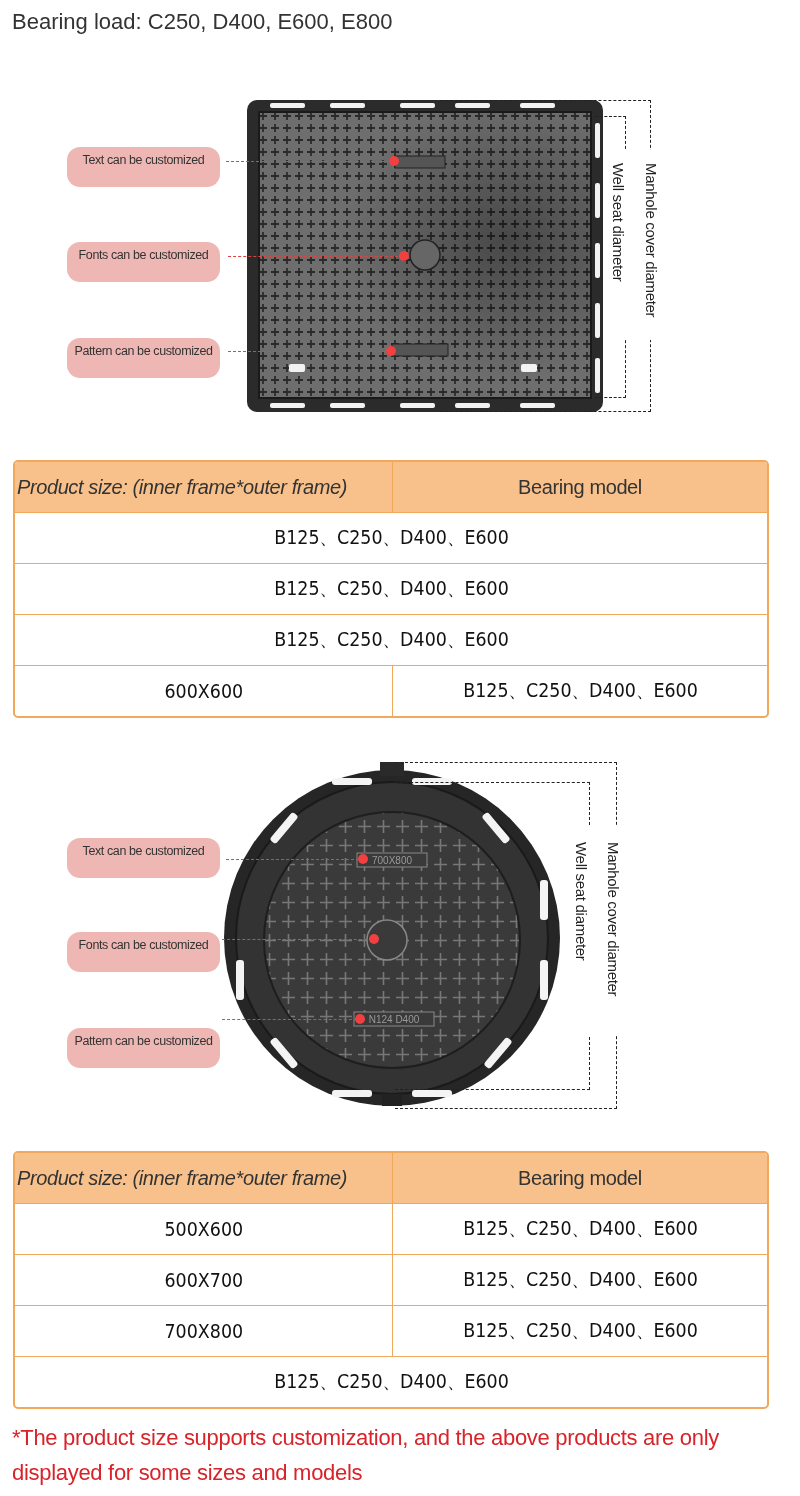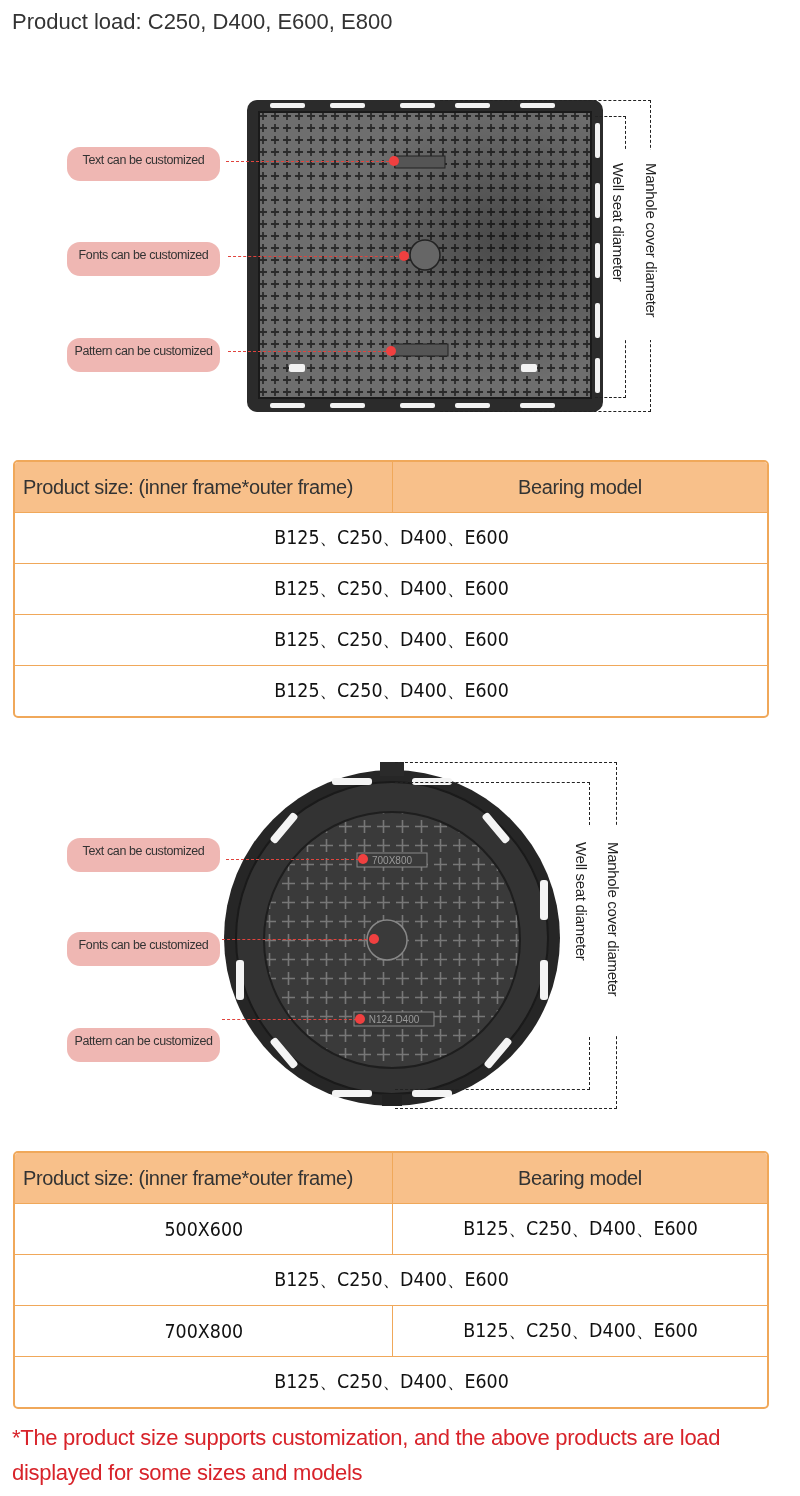--- a/index.html
+++ b/index.html
@@ -1,38 +1,38 @@
 <!DOCTYPE html>
 <html><head>
 <meta charset="utf-8">
 <style>
   * { box-sizing: border-box; margin: 0; padding: 0; }
   body { width: 800px; height: 1496px; background: #ffffff; position: relative; overflow: hidden; font-family: "Liberation Sans", sans-serif; color: #333; }
   .title { position: absolute; left: 12px; top: 9px; font-size: 22px; color: #333; }
   .figure { position: absolute; left: 0; width: 800px; }
-  .pill { position: absolute; height: 34px; border-radius: 13px; background: #efb7b3; color: #333; font-size: 12.5px; letter-spacing: -0.4px; line-height: 26px; text-align: center; }
+  .pill { position: absolute; height: 40px; border-radius: 13px; background: #efb7b3; color: #333; font-size: 12.5px; letter-spacing: -0.4px; line-height: 26px; text-align: center; }
   .leader { position: absolute; height: 0; border-top: 1.5px dashed #e0443e; }
   .dot { position: absolute; width: 10px; height: 10px; border-radius: 50%; background: #f04040; }
   .dimline { position: absolute; border-color: #222; border-style: dashed; border-width: 0; }
   .vlabel { position: absolute; writing-mode: vertical-rl; font-size: 15px; color: #222; letter-spacing: -0.3px; }
   .spec-table { position: absolute; left: 13px; width: 756px; border: 2px solid #f0a85a; border-radius: 5px; border-collapse: separate; border-spacing: 0; overflow: hidden; }
   .spec-table .row { display: flex; height: 51px; border-top: 1.5px solid #f0a85a; }
   .spec-table .row:first-child { border-top: none; }
   .spec-table .hdr { background: #f8c08a; height: 50px; }
   .spec-table .c1 { width: 378px; border-right: 1.5px solid #f0a85a; display: flex; align-items: center; justify-content: center; }
   .spec-table .c2 { flex: 1; display: flex; align-items: center; justify-content: center; }
   .hdr .c1, .hdr .c2 { font-size: 20px; color: #333; letter-spacing: -0.4px; }
-  .hdr .c1 { justify-content: flex-start; padding-left: 8px; }
+  .hdr .c1 { justify-content: flex-start; padding-left: 2px; font-style: italic; }
   .cell { font-family: "DejaVu Sans", sans-serif; font-size: 19px; color: #111; transform: scaleX(0.92); }
   .note { position: absolute; left: 12px; top: 1420px; width: 775px; font-size: 22px; line-height: 35px; color: #d8232a; letter-spacing: -0.3px; }
 </style>
 </head>
 <body>
 
-<div class="title">Product load: C250, D400, E600, E800</div>
+<div class="title">Bearing load: C250, D400, E600, E800</div>
 
 <div class="figure" style="top:0;height:440px;">
   <svg style="position:absolute;left:245px;top:98px;" width="360" height="316" viewBox="0 0 360 316">
     <defs>
       <pattern id="crossSq" width="12" height="12" patternUnits="userSpaceOnUse">
         <rect width="12" height="12" fill="#6e6e6e"></rect>
         <path d="M6 2 V10 M2 6 H10" stroke="#2a2a2a" stroke-width="1.8"></path>
       </pattern>
       <radialGradient id="shadeSq" cx="0.75" cy="0.45" r="0.5">
         <stop offset="0" stop-color="#000" stop-opacity="0.35"></stop>
@@ -99,20 +99,23 @@
     <div class="c2">
         <span class="cell">B125、C250、D400、E600</span>
       </div>
   </div>
   <div class="row">
     <div class="c2">
         <span class="cell">B125、C250、D400、E600</span>
       </div>
   </div>
   <div class="row">
+    <div class="c1">
+        <span class="cell">600X600</span>
+      </div>
     <div class="c2">
         <span class="cell">B125、C250、D400、E600</span>
       </div>
   </div>
 </div>
 
 <div class="figure" style="top:0;height:1130px;">
   <svg style="position:absolute;left:222px;top:760px;" width="340" height="352" viewBox="0 0 340 352">
     <defs>
       <pattern id="crossRd" width="19" height="19" patternUnits="userSpaceOnUse">
@@ -171,32 +174,35 @@
   </div>
   <div class="row">
     <div class="c1">
         <span class="cell">500X600</span>
       </div>
     <div class="c2">
         <span class="cell">B125、C250、D400、E600</span>
       </div>
   </div>
   <div class="row">
+    <div class="c1">
+        <span class="cell">600X700</span>
+      </div>
     <div class="c2">
         <span class="cell">B125、C250、D400、E600</span>
       </div>
   </div>
   <div class="row">
     <div class="c1">
         <span class="cell">700X800</span>
       </div>
     <div class="c2">
         <span class="cell">B125、C250、D400、E600</span>
       </div>
   </div>
   <div class="row">
     <div class="c2">
         <span class="cell">B125、C250、D400、E600</span>
       </div>
   </div>
 </div>
 
-<div class="note">*The product size supports customization, and the above products are load displayed for some sizes and models</div>
+<div class="note">*The product size supports customization, and the above products are only displayed for some sizes and models</div>
 
 </body></html>

